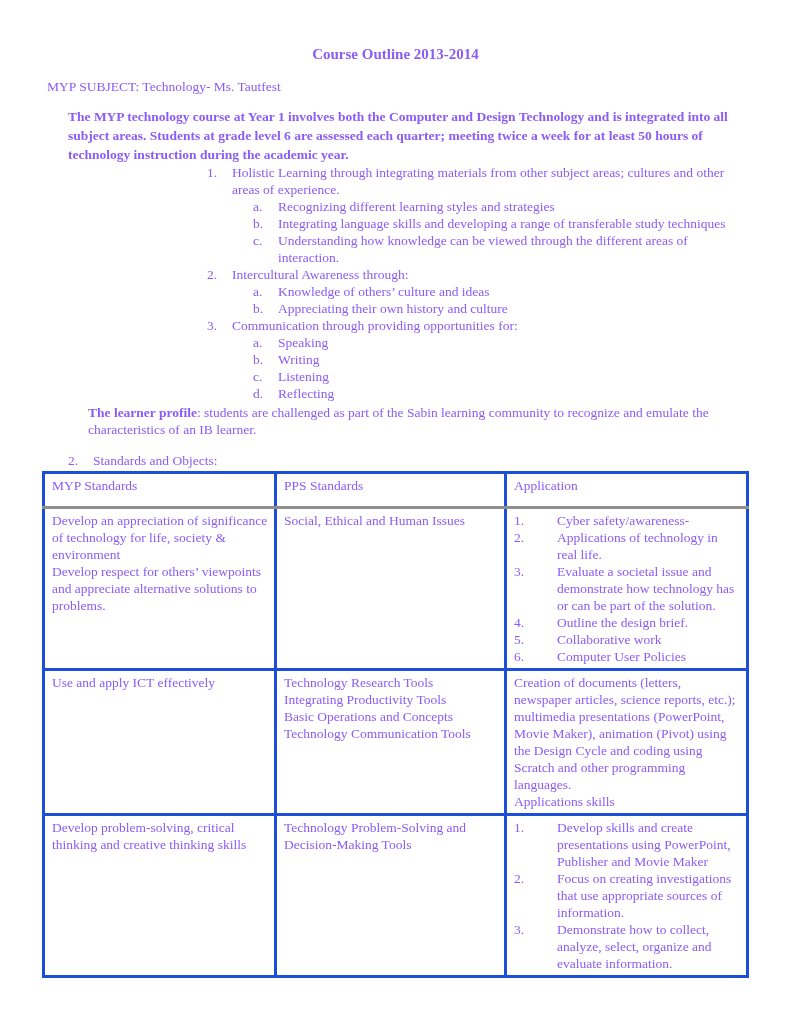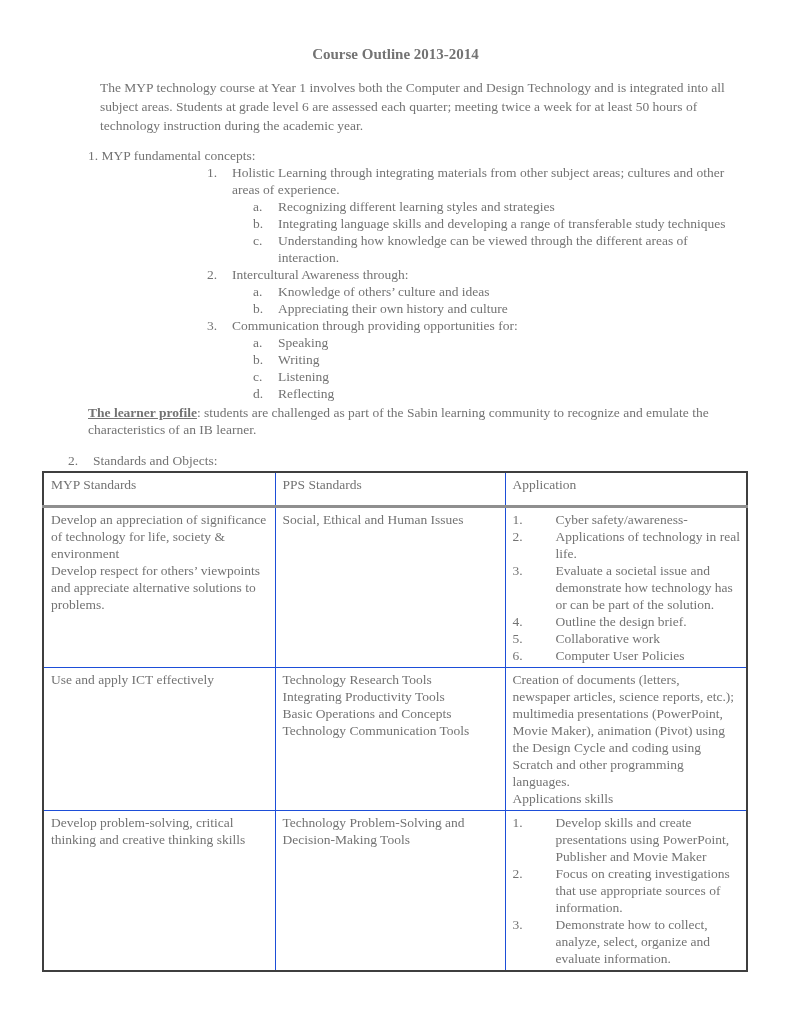--- a/index.html
+++ b/index.html
@@ -1,63 +1,63 @@
 <!DOCTYPE html>
 <html><head>
 <meta charset="utf-8">
 <style>
   html,body{margin:0;padding:0;background:#fff;}
   .page{
     position:relative;width:791px;height:1024px;background:#ffffff;
-    color:#737373;font-family:"Liberation Serif",serif;font-size:13.5px;
+    color:#8b5cf6;font-family:"Liberation Serif",serif;font-size:13.5px;
     line-height:17px;overflow:hidden;box-sizing:border-box;padding-top:45px;
   }
   .title{text-align:center;font-weight:700;font-size:15px;line-height:19px;}
   .subject-block{margin:14px 0 0 47px;}
-  .intro{margin:12px 48px 0 100px;line-height:19px;}
+  .intro{margin:12px 48px 0 68px;line-height:19px;font-weight:bold;}
   .fund-heading{margin:12px 0 0 88px;}
   .outline{margin-top:0;}
   .o1{display:flex;margin:0 45px 0 207px;}
   .o2{display:flex;margin:0 45px 0 253px;}
   .o1 .num,.o2 .num{flex:0 0 25px;}
   .o1 .txt,.o2 .txt{flex:1;}
   .learner{margin:2px 52px 0 88px;}
-  .learner b{font-weight:700;text-decoration:underline;}
+  .learner b{font-weight:700;}
   .std-heading{display:flex;margin:14px 0 0 68px;}
   .std-heading .num{flex:0 0 25px;}
   table.std{
     margin:2px 0 0 42px;width:704px;border-collapse:collapse;table-layout:fixed;
     border:2px solid #3f3f3f;
   }
   table.std th,table.std td{
-    border:1px solid #1d4ed8;vertical-align:top;text-align:left;
+    border:3px solid #1d4ed8;vertical-align:top;text-align:left;
     font-weight:normal;padding:3px 6px 3px 7px;font-size:13.5px;line-height:17px;
   }
   table.std th{height:26px;border-bottom:3px solid #8f8f8f;}
   tr.row0 td{height:130px;}
   tr.row1 td{height:131px;}
   tr.row2 td{height:134px;}
   .cli{display:flex;}
   .cli .n{flex:0 0 27px;}
   .cli .t{flex:1;margin-left:16px;}
   .cpar{margin:0;}
 </style>
 </head>
 <body>
 
 <div class="page">
 
   <div class="title">Course Outline 2013-2014</div>
 
   <div class="subject-block">
+    <div>MYP SUBJECT: Technology- Ms. Tautfest</div>
   </div>
 
   <div class="intro">The MYP technology course at Year 1 involves both the Computer and Design Technology and is integrated into all subject areas.  Students at grade level 6 are assessed each quarter; meeting twice a week for at least 50 hours of technology instruction during the academic year.</div>
 
-  <div class="fund-heading">1. MYP fundamental concepts:</div>
 
   <div class="outline" id="outline">
       <div class="o1">
         <span class="num">1.</span>
         <span class="txt">Holistic Learning through integrating materials from other subject areas; cultures and other areas of experience.</span>
       </div>
       <div class="o2">
         <span class="num">a.</span>
         <span class="txt">Recognizing different learning styles and strategies</span>
       </div>

